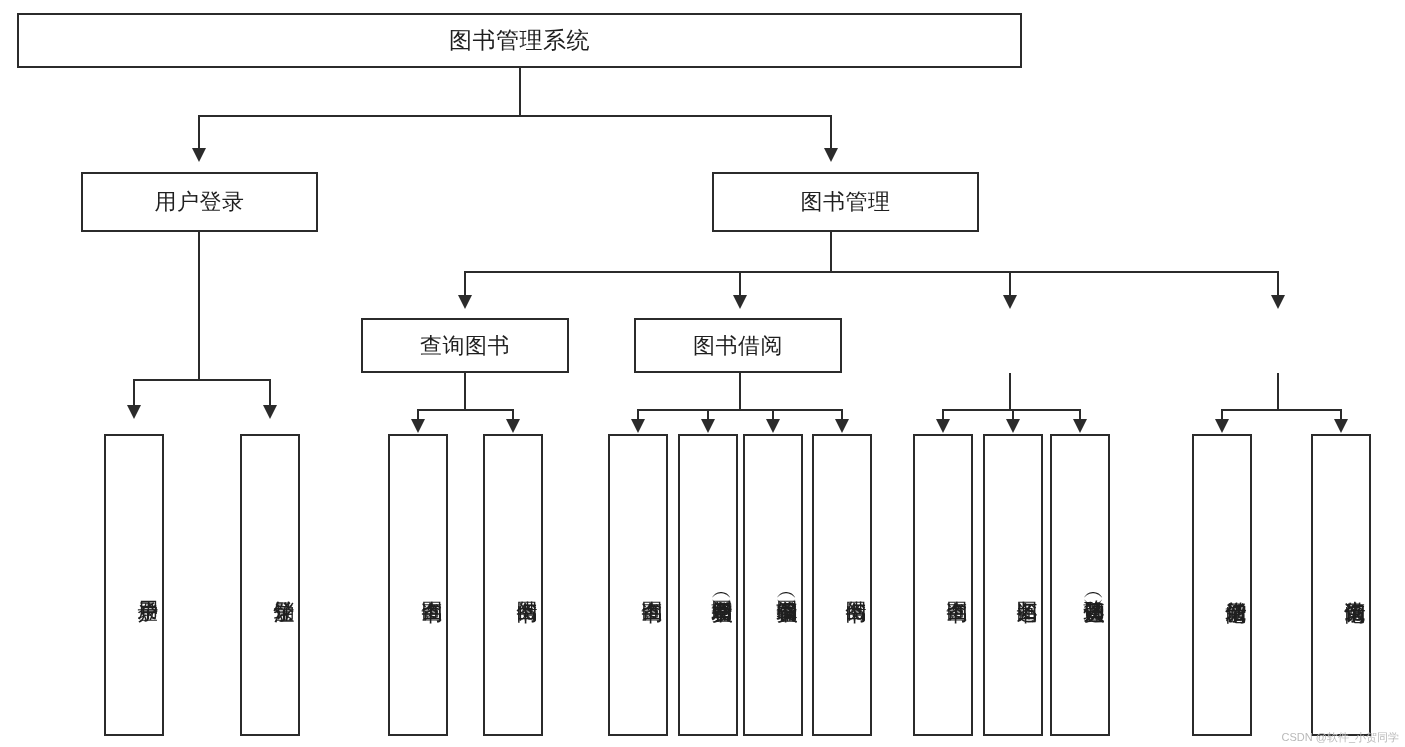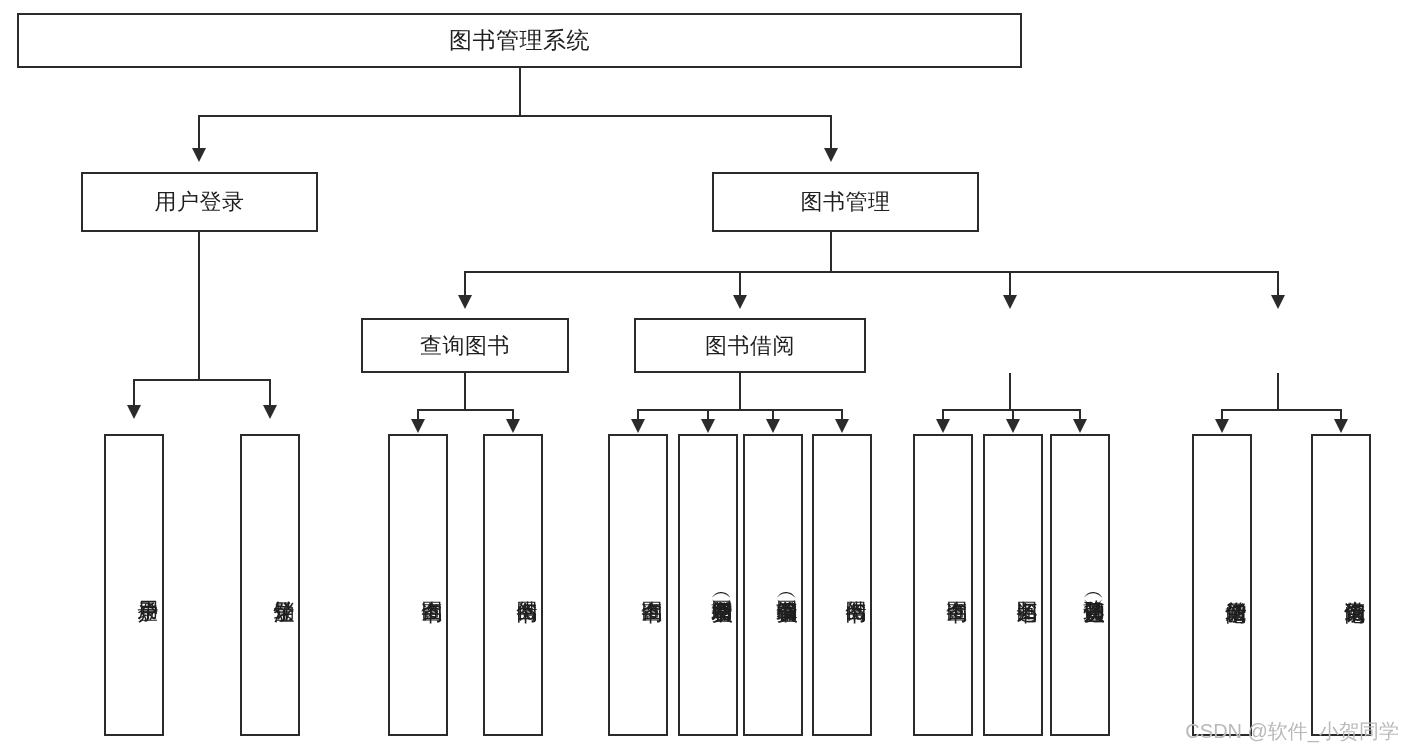--- a/index.html
+++ b/index.html
@@ -53,21 +53,21 @@
     width:0; height:0;
     border-left:7px solid transparent;
     border-right:7px solid transparent;
     border-top:14px solid #2b2b2b;
   }
 
   .watermark {
     position:absolute;
     right:6px;
     bottom:2px;
-    font-size:20px;
+    font-size:11px;
     color:#b9b9b9;
     white-space:nowrap;
     pointer-events:none;
   }
 </style>
 </head>
 <body>
 
 <div id="canvas">
 
@@ -106,21 +106,21 @@
   <div class="vline" style="left:739px; top:271px; height:24px;"></div>
   <div class="arrow" style="left:733px; top:295px;"></div>
   <div class="vline" style="left:1009px; top:271px; height:24px;"></div>
   <div class="arrow" style="left:1003px; top:295px;"></div>
   <div class="vline" style="left:1277px; top:271px; height:24px;"></div>
   <div class="arrow" style="left:1271px; top:295px;"></div>
 
   <div class="node h" style="left:361px; top:318px; width:208px; height:55px;">
     <span>查询图书</span>
   </div>
-  <div class="node h" style="left:634px; top:318px; width:232px; height:55px;">
+  <div class="node h" style="left:634px; top:318px; width:208px; height:55px;">
     <span>图书借阅</span>
   </div>
 
   <div class="vline" style="left:464px; top:373px; height:37px;"></div>
   <div class="hline" style="left:417px; top:409px; width:96px;"></div>
   <div class="vline" style="left:417px; top:409px; height:12px;"></div>
   <div class="arrow" style="left:411px; top:419px;"></div>
   <div class="vline" style="left:512px; top:409px; height:12px;"></div>
   <div class="arrow" style="left:506px; top:419px;"></div>
 

